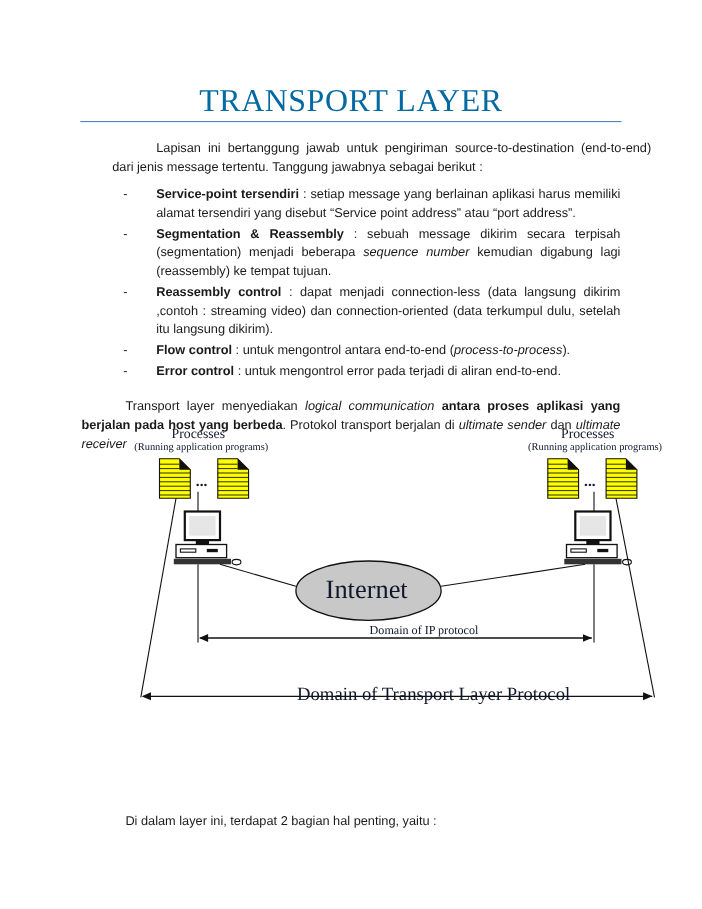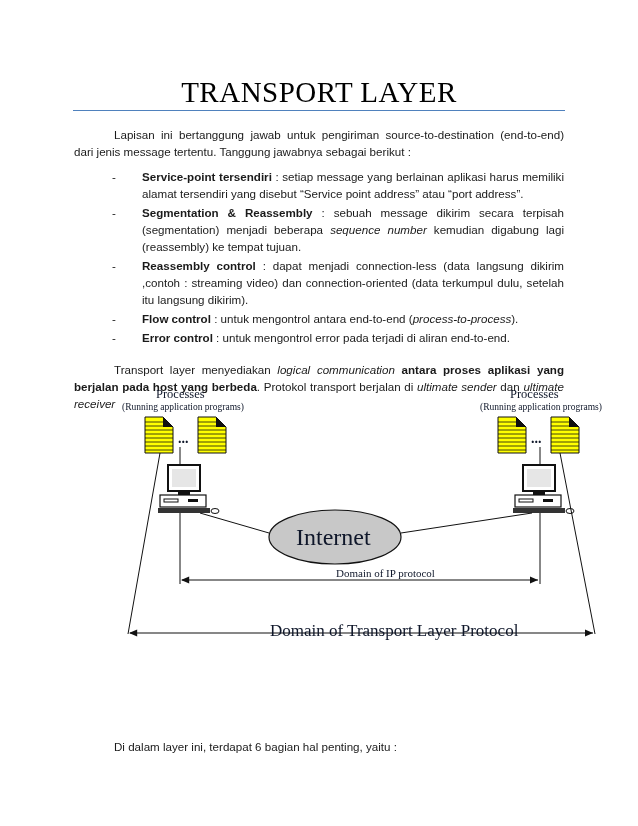--- a/index.html
+++ b/index.html
@@ -1,40 +1,40 @@
 <!DOCTYPE html>
 <html><head>
 <meta charset="utf-8">
 <style>
   html, body { margin:0; padding:0; background:#ffffff; }
   body { width:638px; height:826px; position:relative; overflow:hidden;
          font-family:"Liberation Sans", "DejaVu Sans", sans-serif; color:#1a1a1a; }
   .title { position:absolute; left:0; right:0; top:76px; text-align:center;
            font-family:"Liberation Serif", "DejaVu Serif", serif; font-size:29px;
-           color:#000000; letter-spacing:0.5px; }
+           color:#0369a1; letter-spacing:0.5px; }
   .rule { position:absolute; left:73px; width:492px; top:110px; height:0;
           border-top:1.3px solid #4f81bd; }
   .para { position:absolute; left:74px; width:490px; font-size:11.6px; line-height:17px;
           text-align:justify; }
   .para .indent { display:inline-block; width:40px; }
   .list { position:absolute; left:112px; width:452px; top:168px; font-size:11.6px; line-height:17px; }
   .li { position:relative; padding-left:30px; text-align:justify; margin-bottom:2px; }
   .li .dash { position:absolute; left:0; top:0; }
   b { font-weight:bold; }
   i { font-style:italic; }
   .diagram { position:absolute; left:100px; top:385px; width:510px; height:260px; }
   .dlabel { position:absolute; font-family:"Liberation Serif", "DejaVu Serif", serif; color:#0f172a; }
 </style>
 </head>
 <body>
 
 <div class="title">TRANSPORT LAYER</div>
 <div class="rule"></div>
 
-<div class="para" style="top:126px;">
+<div class="para" style="top:126px;margin-left:28px;">
   <span class="indent"></span><span>Lapisan ini bertanggung jawab untuk pengiriman source-to-destination (end-to-end) dari jenis message tertentu. Tanggung jawabnya sebagai berikut :</span>
 </div>
 
 <div class="list">
   <div class="li">
     <span class="dash">-</span>
     <b>Service-point tersendiri</b><span> : setiap message yang berlainan aplikasi harus memiliki alamat tersendiri yang disebut “Service point address” atau “port address”.</span>
   </div>
   <div class="li">
     <span class="dash">-</span>
@@ -173,14 +173,14 @@
   <div class="dlabel" style="left:410px;top:2px;font-size:12.5px;">Processes</div>
   <div class="dlabel" style="left:380px;top:17px;font-size:9.5px;">(Running application programs)</div>
   <div class="dlabel" style="left:431px;top:46px;font-size:14px;font-weight:bold;">...</div>
 
   <div class="dlabel" style="left:196px;top:139px;font-size:24px;">Internet</div>
   <div class="dlabel" style="left:207px;top:182px;font-size:11px;margin-left:29px;">Domain of IP protocol</div>
   <div class="dlabel" style="left:170px;top:236px;font-size:17px;">Domain of Transport Layer Protocol</div>
 </div>
 
 <div class="para" style="top:738px;">
-  <span class="indent"></span><span>Di dalam layer ini, terdapat 6 bagian hal penting, yaitu :</span>
+  <span class="indent"></span><span>Di dalam layer ini, terdapat 2 bagian hal penting, yaitu :</span>
 </div>
 
 </body></html>

